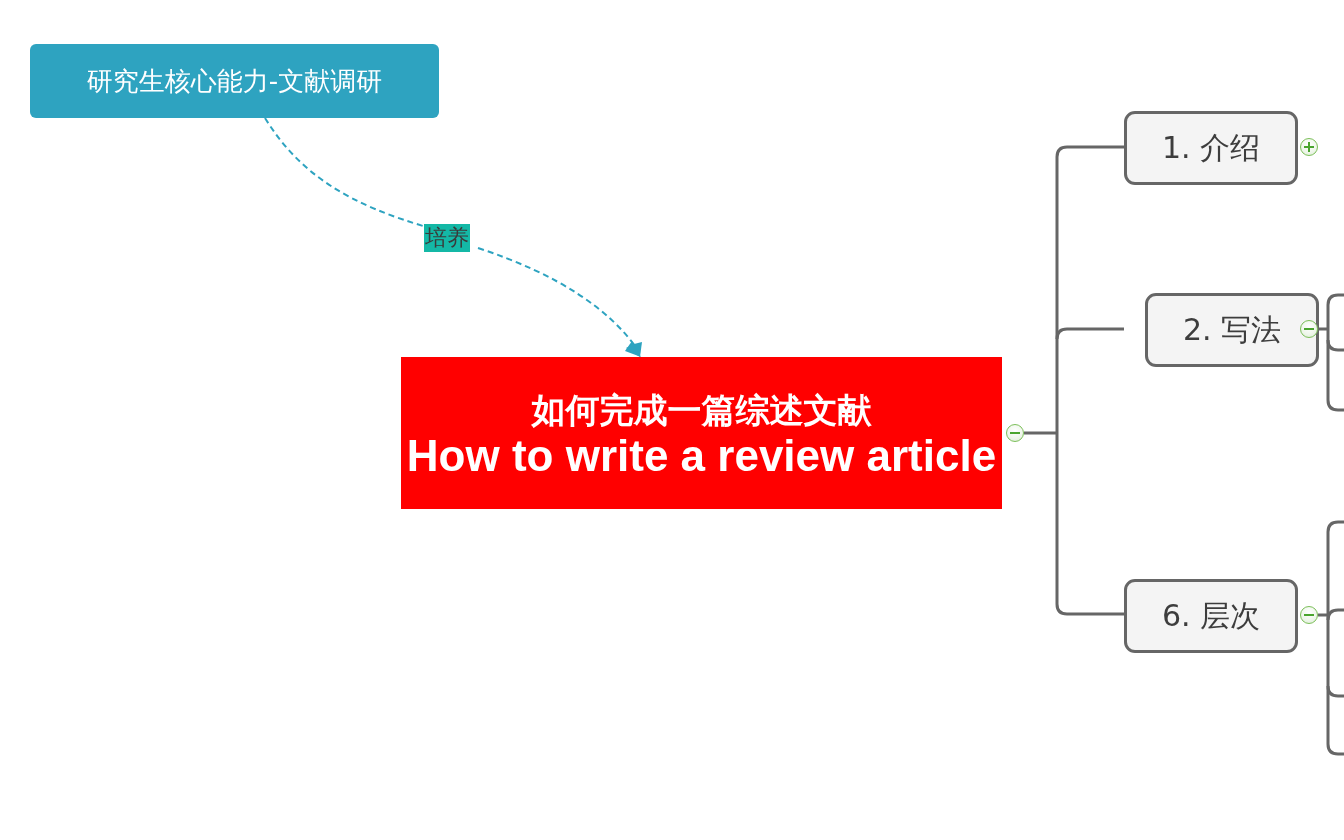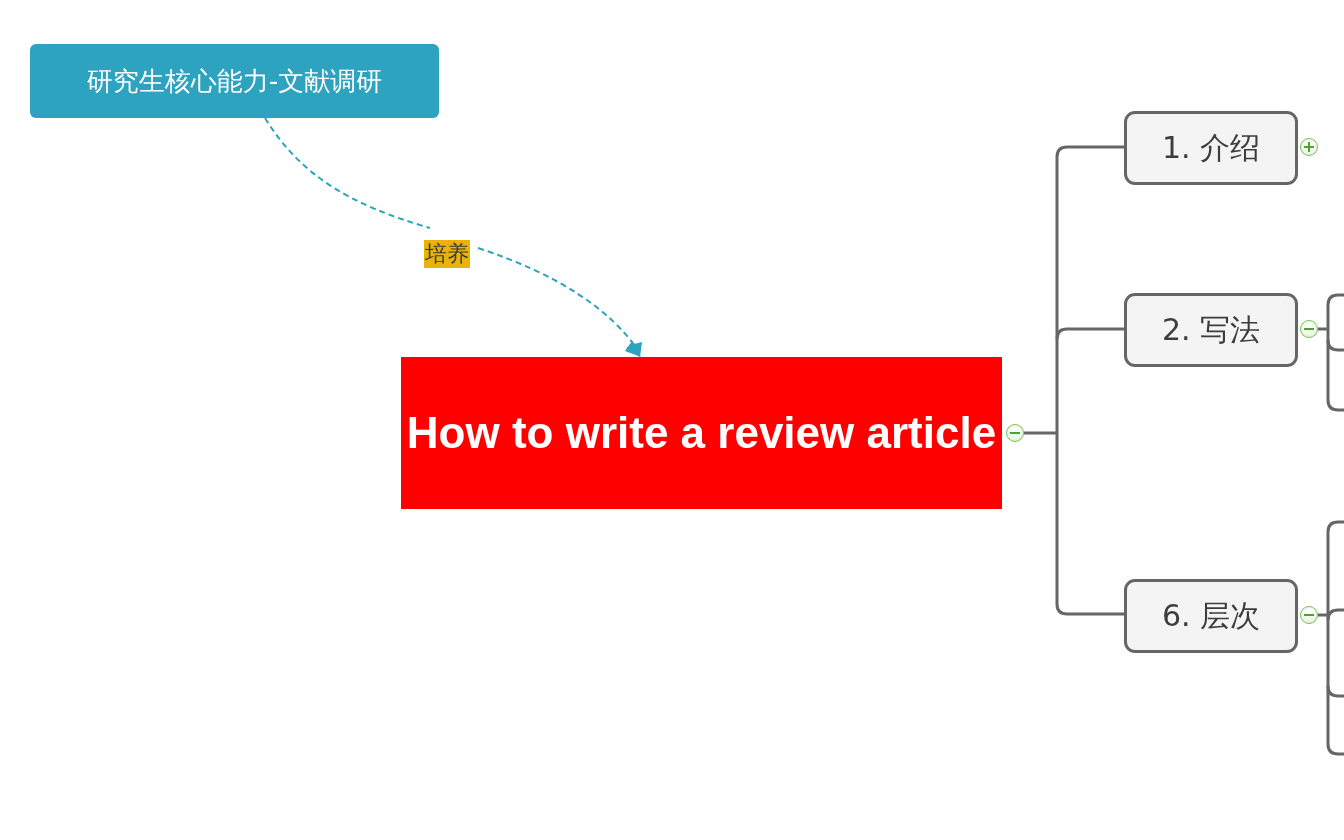--- a/index.html
+++ b/index.html
@@ -10,21 +10,21 @@
   }
   svg.lines { position:absolute; left:0; top:0; width:1344px; height:840px; pointer-events:none; }
   .floating-topic {
     position:absolute; left:30px; top:44px; width:409px; height:74px;
     background:#2ea3c0; border-radius:6px;
     display:flex; align-items:center; justify-content:center;
     color:#ffffff; font-size:26px; letter-spacing:0px; cursor:pointer;
   }
   .rel-label {
     position:absolute; left:424px; top:224px; font-size:22px; color:#3a3a3a;
-    background:#eab308; padding:0 1px; line-height:28px;margin-top:16px;
+    background:#14b8a6; padding:0 1px; line-height:28px;
   }
   .main-topic {
     position:absolute; left:401px; top:357px; width:601px; height:152px;
     background:#ff0000;
     display:flex; flex-direction:column; align-items:center; justify-content:center;
     color:#ffffff; font-weight:bold; cursor:pointer;
   }
   .main-topic .line1 { font-size:34px; line-height:46px; }
   .main-topic .line2 { font-size:44px; line-height:46px; font-family:"Liberation Sans","DejaVu Sans",sans-serif; }
   .child-topic {
@@ -66,36 +66,37 @@
   <path d="M1328,686 Q1328,696 1338,696 L1344,696" fill="none" stroke="#666666" stroke-width="3"></path>
 </svg>
 
 <div class="floating-topic">
   <span>研究生核心能力-文献调研</span>
 </div>
 
 <div class="rel-label">培养</div>
 
 <div class="main-topic">
+  <div class="line1">如何完成一篇综述文献</div>
   <div class="line2">How to write a review article</div>
 </div>
 
 <div class="toggle" style="left:1006px; top:424px;">
   <div class="h"></div>
 </div>
 
 <div class="child-topic" style="top:111px;">
   <span>1. 介绍</span>
 </div>
 <div class="toggle" style="left:1300px; top:138px;">
   <div class="h"></div>
     <div class="v"></div>
 </div>
 
-<div class="child-topic" style="top:293px;">
+<div class="child-topic" style="top:293px;margin-left:21px;">
   <span>2. 写法</span>
 </div>
 <div class="toggle" style="left:1300px; top:320px;">
   <div class="h"></div>
 </div>
 
 <div class="child-topic" style="top:579px;">
   <span>6. 层次</span>
 </div>
 <div class="toggle" style="left:1300px; top:606px;">

